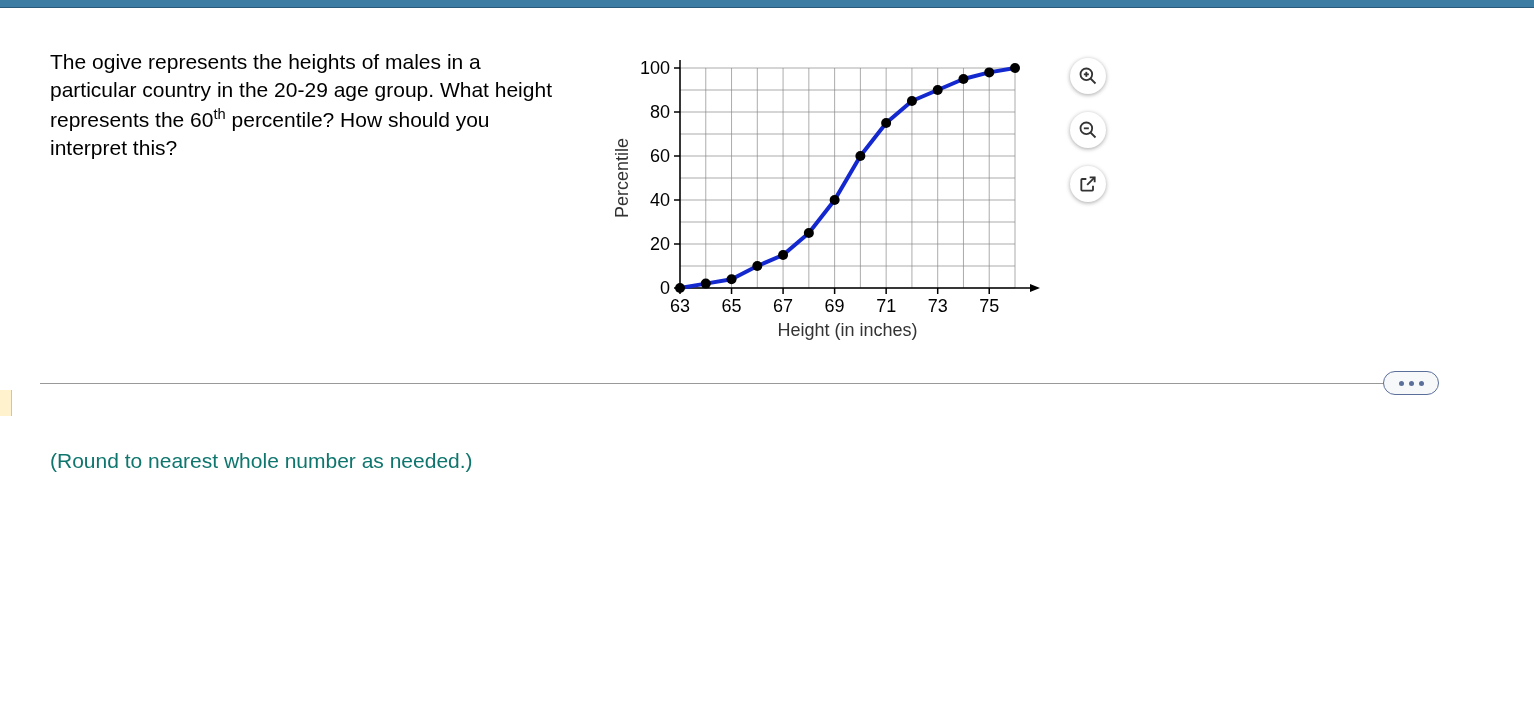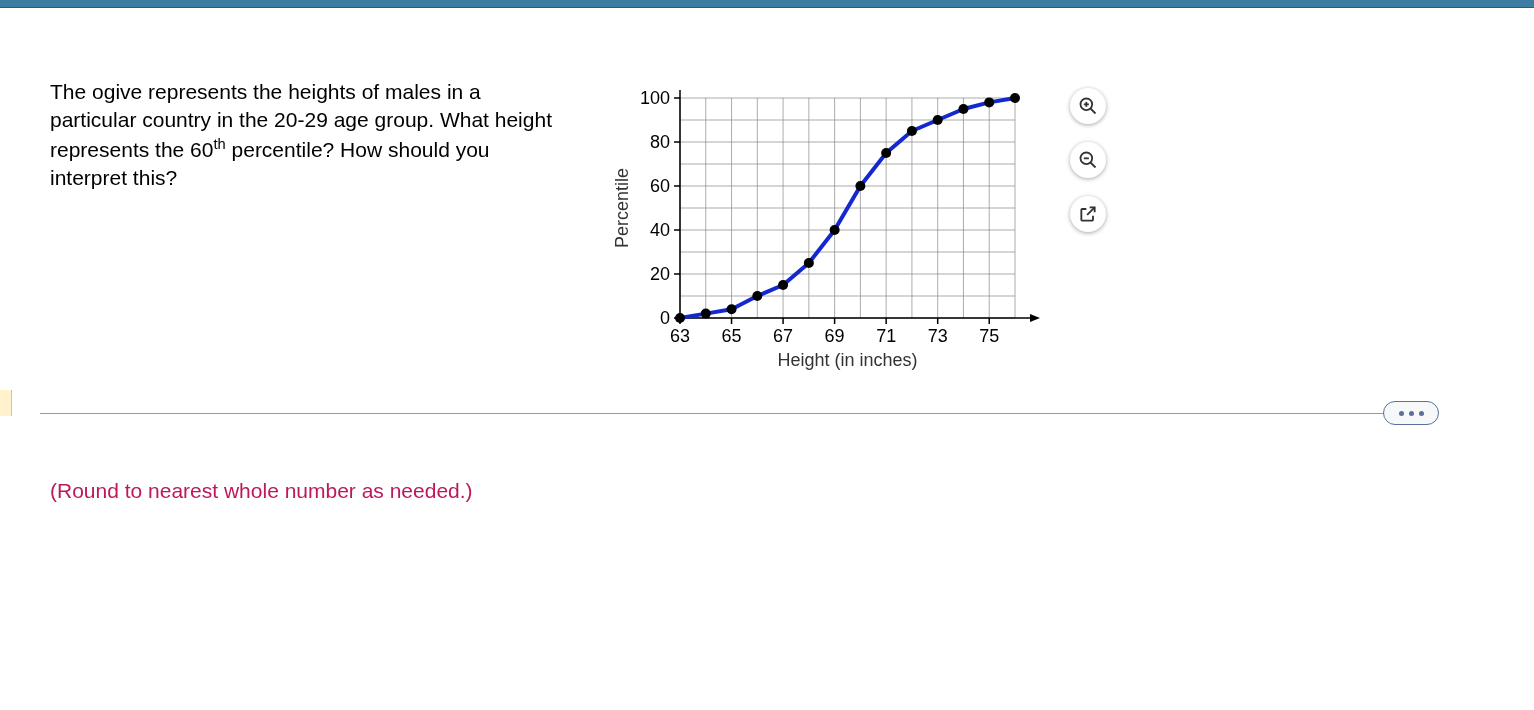--- a/index.html
+++ b/index.html
@@ -13,21 +13,20 @@
   .topbar {
     height: 8px;
     background: #3d7da4;
     border-bottom: 1px solid #2a5a7a;
   }
   .content {
     padding: 40px 50px 0 50px;
     display: flex;
     gap: 40px;
     align-items: flex-start;
-    margin-top: 30px;
   }
   .qtext {
     max-width: 520px;
     line-height: 1.35;
   }
   .chart-col {
     display: flex;
     align-items: flex-start;
     gap: 30px;
   }
@@ -82,21 +81,21 @@
   }
   .answer-input {
     display: inline-block;
     width: 30px; height: 28px;
     border: 2px solid #2050c8;
     vertical-align: middle;
     margin: 0 4px;
     text-align: center;
     font-size: 18px;
   }
-  .hint { color: #be185d; }
+  .hint { color: #0f766e; }
   sup { font-size: 0.7em; }
   .left-tab {
     position: absolute;
     left: 0;
     top: 390px;
     width: 12px;
     height: 26px;
     background: #fff2cc;
     border-right: 1px solid #d9c97a;
   }

